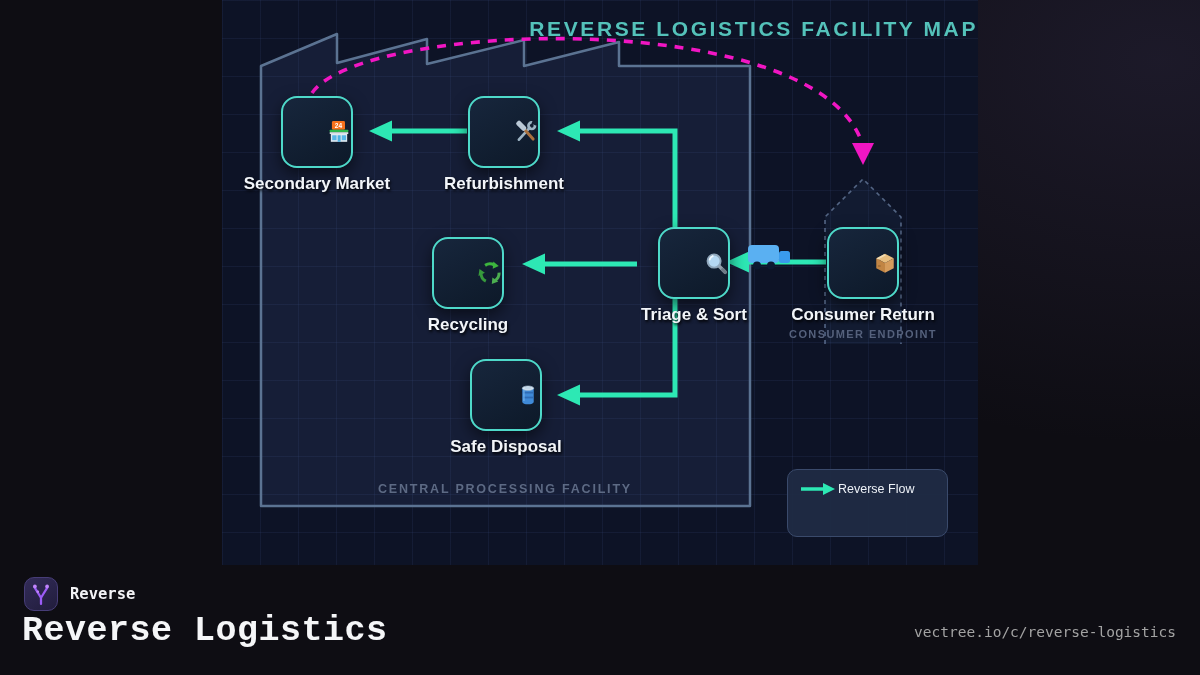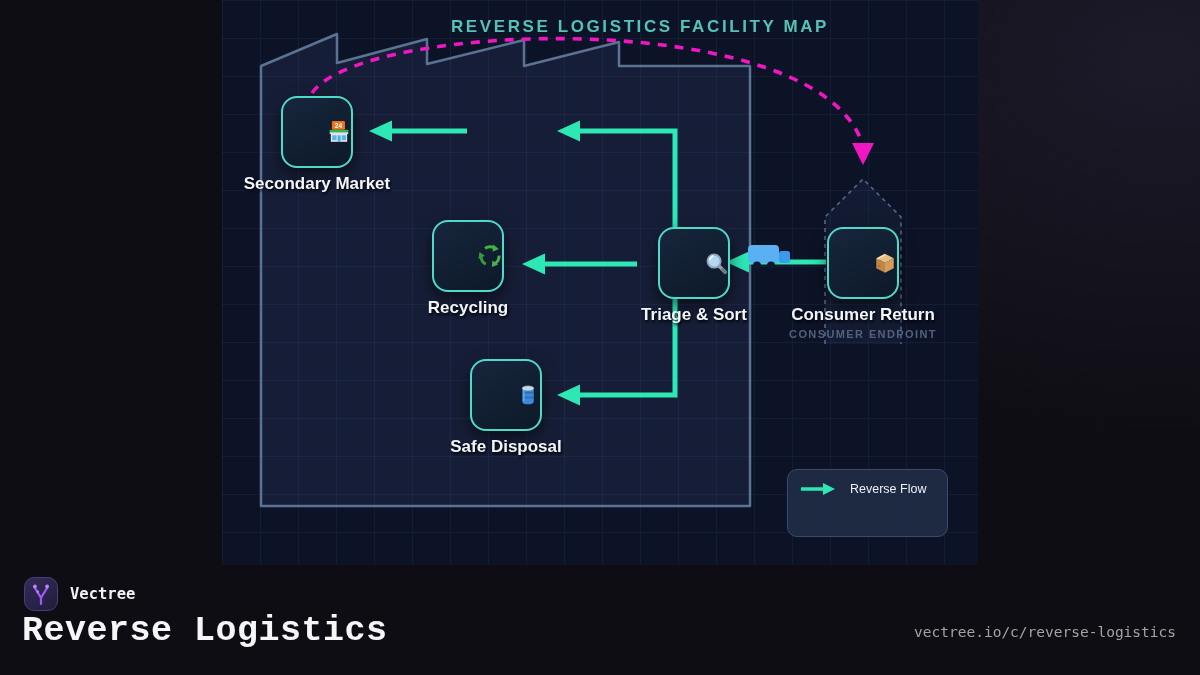--- a/index.html
+++ b/index.html
@@ -18,22 +18,22 @@
   .panel {
     position:absolute; left:222px; top:0; width:756px; height:565px;
     background-color:#0d1326;
     background-image:
       linear-gradient(rgba(98,130,200,0.09) 1px, transparent 1px),
       linear-gradient(90deg, rgba(98,130,200,0.09) 1px, transparent 1px);
     background-size:38px 38px;
   }
   .diagram-title {
     position:absolute; top:17px; left:0; width:100%;
-    text-align:center; color:#54c2ba; font-size:17px; font-weight:bold;
-    letter-spacing:2.6px; white-space:nowrap;margin-left:40px;
+    text-align:right; color:#54c2ba; font-size:21px; font-weight:bold;
+    letter-spacing:2.6px; white-space:nowrap;
   }
   .overlay { position:absolute; left:0; top:0; width:756px; height:565px; }
 
   .facility-label {
     position:absolute; left:33px; top:482px; width:500px; text-align:center;
     color:#5d6a84; font-weight:bold; font-size:12.5px; letter-spacing:1.8px;
     white-space:nowrap;
   }
   
   .node { position:absolute; width:72px; height:72px; }
@@ -53,21 +53,21 @@
     color:#55617c; font-weight:bold; font-size:11px; letter-spacing:1.4px;
     white-space:nowrap;
   }
   svg text { font-family:"Liberation Sans", sans-serif; }
   
   .legend {
     position:absolute; left:565px; top:469px; width:161px; height:68px;
     background:rgba(32,43,68,0.92); border:1px solid #3a4a6b; border-radius:10px;
     padding:11px 12px; display:flex; flex-direction:column; justify-content:space-between;
   }
-  .legend-row { display:flex; align-items:center; gap:14px; color:#edf1f7; font-size:12.5px; }
+  .legend-row { display:flex; align-items:center; gap:2px; color:#edf1f7; font-size:12.5px; }
   
   .brand-logo {
     position:absolute; left:24px; top:577px; width:34px; height:34px; border-radius:10px;
     background:linear-gradient(145deg,#322b58,#211d3c); border:1px solid #473d78;
     display:flex; align-items:center; justify-content:center;
   }
   .brand-name {
     position:absolute; left:70px; top:585px; color:#f2f2f5;
     font-family:"DejaVu Sans Mono", monospace; font-weight:bold; font-size:15.5px;
   }
@@ -131,22 +131,38 @@
         <rect x="5" y="22.5" width="34" height="3" fill="#eef3f7"></rect>
         <rect x="7" y="25.5" width="30" height="14.5" fill="#dfe8ef"></rect>
         <rect x="9.5" y="28" width="8" height="9" fill="#58b7e8"></rect>
         <rect x="19.5" y="28" width="5.5" height="12" fill="#4fb0e2"></rect>
         <rect x="27" y="28" width="8" height="9" fill="#58b7e8"></rect>
       </svg>
     </div>
     <div class="node-label">Secondary Market</div>
   </div>
 
-
-  <div class="node" style="left:210px;top:220px;">
+  <div class="node" style="left:246px;top:96px;">
+    <div class="node-box">
+      <svg width="46" height="46" viewBox="0 0 44 44">
+        <g stroke-linecap="round">
+          <path d="M9 36 L29 14" stroke="#9db4c4" stroke-width="5" fill="none"></path>
+          <circle cx="32.5" cy="10.5" r="6" fill="none" stroke="#9db4c4" stroke-width="5"></circle>
+          <rect x="33" y="1" width="10" height="8" fill="#121f31" transform="rotate(22 38 5)"></rect>
+          <path d="M12 9 L35 35" stroke="#a9713f" stroke-width="5.5" fill="none"></path>
+          <g transform="rotate(45 13.5 10.5)">
+            <rect x="3" y="6" width="21" height="9.5" rx="3.5" fill="#bac9d6"></rect>
+          </g>
+        </g>
+      </svg>
+    </div>
+    <div class="node-label">Refurbishment</div>
+  </div>
+
+  <div class="node" style="left:210px;top:237px;">
     <div class="node-box">
       <svg width="46" height="46" viewBox="0 0 44 44">
         <g>
           <g>
             <path d="M13 8 A16.5 16.5 0 0 1 30 7.5" stroke="#3db53e" stroke-width="5.5" fill="none"></path>
             <polygon points="28,1 38,9 27,14" fill="#3db53e"></polygon>
           </g>
           <g transform="rotate(120 22 22)">
             <path d="M13 8 A16.5 16.5 0 0 1 30 7.5" stroke="#4caf50" stroke-width="5.5" fill="none"></path>
             <polygon points="28,1 38,9 27,14" fill="#4caf50"></polygon>
@@ -194,20 +210,21 @@
         <polygon points="6,13.5 22,22 22,40 6,31.5" fill="#c18544"></polygon>
         <polygon points="38,13.5 22,22 22,40 38,31.5" fill="#d59c5c"></polygon>
         <polygon points="20.2,5.9 23.8,7.8 9.6,15.4 6.4,13.7" fill="#f2e2bd" opacity="0.85"></polygon>
         <rect x="9" y="26" width="5" height="3" fill="#8a5d2e" opacity="0.6"></rect>
       </svg>
     </div>
     <div class="node-label">Consumer Return</div>
     <div class="node-sublabel">CONSUMER ENDPOINT</div>
   </div>
 
+  <div class="facility-label">CENTRAL PROCESSING FACILITY</div>
 
   <div class="legend">
     <div class="legend-row">
       <svg width="36" height="16" viewBox="0 0 36 16">
         <line x1="1" y1="8" x2="23" y2="8" stroke="#2de8b4" stroke-width="3.5"></line>
         <polygon points="23,2 35,8 23,14" fill="#2de8b4"></polygon>
       </svg>
       <span>Reverse Flow</span>
     </div>
   </div>
@@ -216,15 +233,15 @@
 
 <div class="brand-logo">
   <svg width="34" height="34" viewBox="0 0 34 34">
     <path d="M10.5 10.5 L17 21 L23.5 10.5" stroke="#9b5cf6" stroke-width="2.4" fill="none" stroke-linecap="round" stroke-linejoin="round"></path>
     <path d="M17 21 V27.5" stroke="#9b5cf6" stroke-width="2.4" fill="none" stroke-linecap="round"></path>
     <circle cx="10.5" cy="9" r="2" fill="#c084fc"></circle>
     <circle cx="23.5" cy="9" r="2" fill="#c084fc"></circle>
     <circle cx="13.6" cy="14.6" r="1.4" fill="#c084fc"></circle>
   </svg>
 </div>
-<div class="brand-name">Vectree</div>
+<div class="brand-name">Reverse</div>
 <div class="footer-title">Reverse Logistics</div>
 <div class="footer-url">vectree.io/c/reverse-logistics</div>
 
 </body></html>

